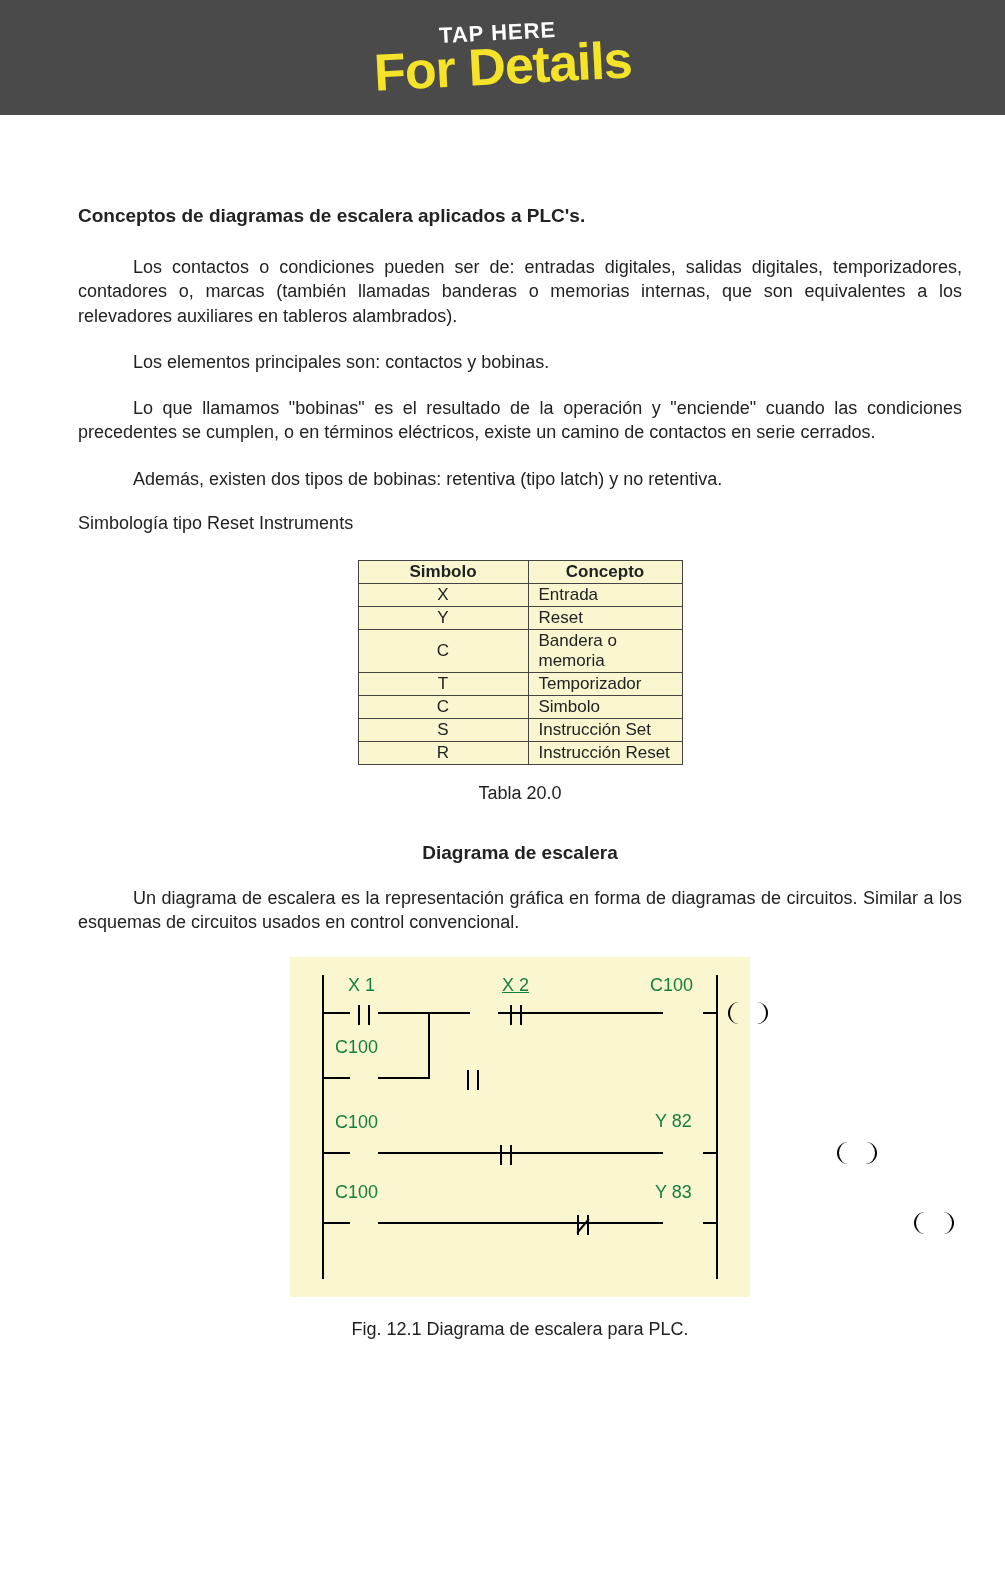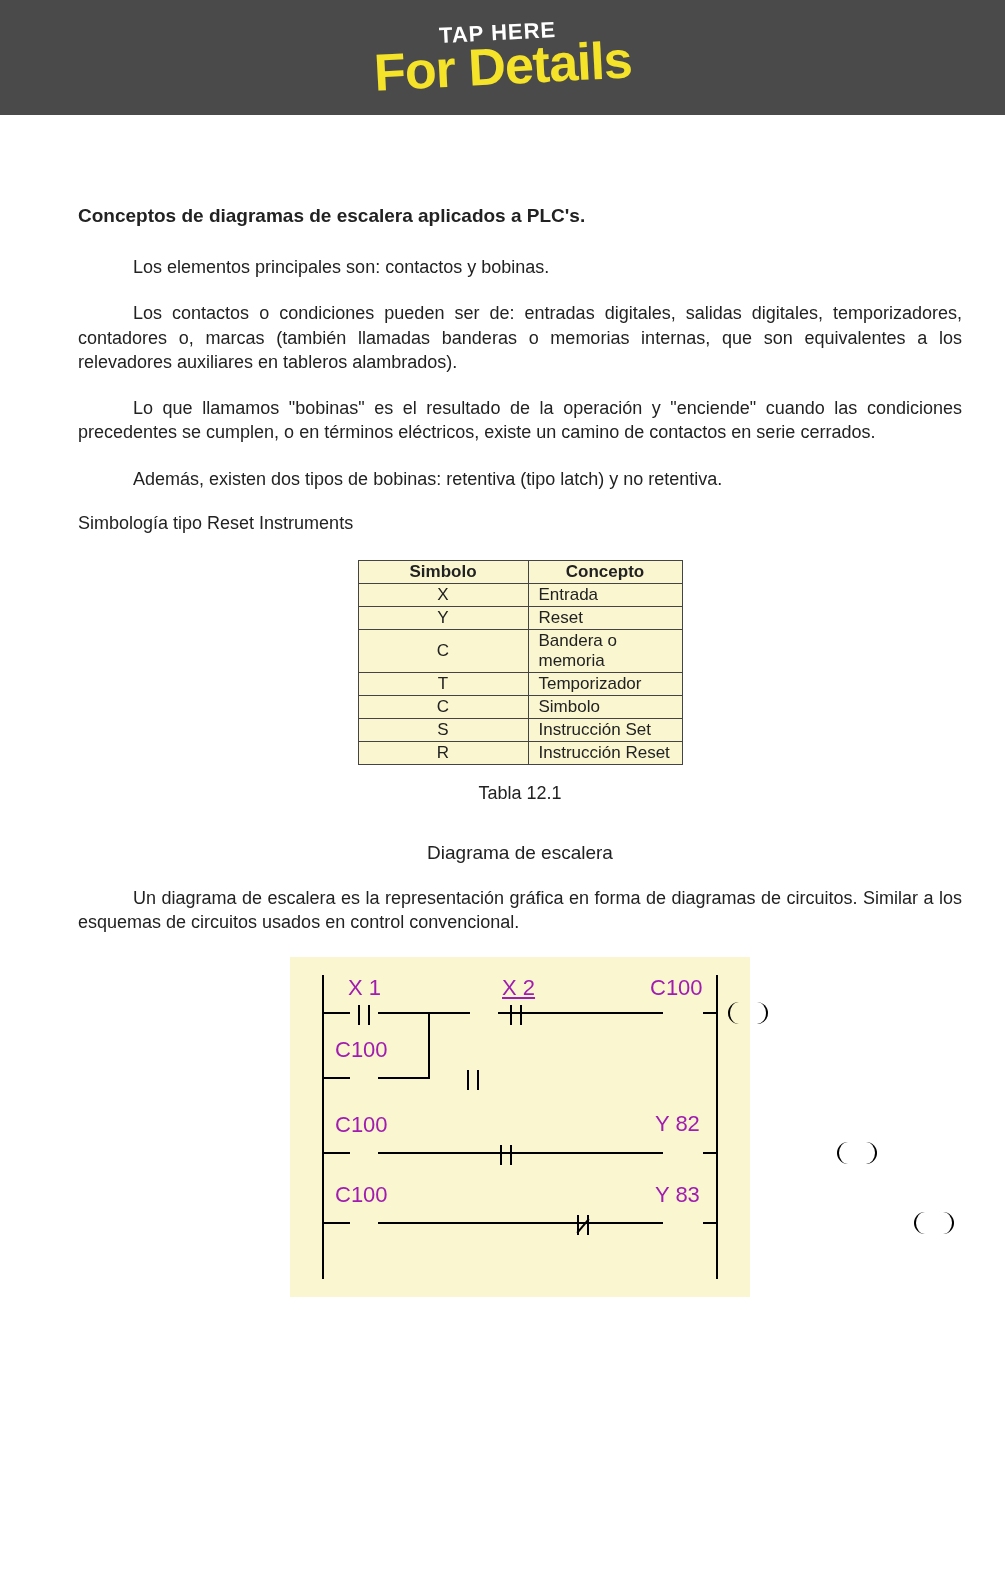--- a/index.html
+++ b/index.html
@@ -71,21 +71,21 @@
   }
   .symbol-table td.col-sym { text-align: center; width: 170px; }
   .symbol-table td.col-con { text-align: left; width: 154px; }
   .caption {
     text-align: center;
     font-size: 18px;
     margin: 18px 0 38px 0;
   }
   .section-head {
     text-align: center;
-    font-weight: normal;
+    font-weight: bold;
     font-size: 19px;
     margin-bottom: 22px;
   }
   .diagram-box {
     width: 460px;
     height: 340px;
     background: #f9f6d0;
     margin: 12px auto 6px auto;
     position: relative;
   }
@@ -129,42 +129,42 @@
   .coil {
     width: 40px; height: 22px; position: relative; display: inline-block;
   }
   .coil::before, .coil::after {
     content: ""; position: absolute; top: 0; width: 14px; height: 22px;
     border: 2px solid #000; border-top: none; border-bottom: none;
   }
   .coil::before { left: 0; border-right: none; border-radius: 14px 0 0 14px; }
   .coil::after { right: 0; border-left: none; border-radius: 0 14px 14px 0; }
 
-  .lbl { font-size: 22px; color:#a21caf; }
+  .lbl { font-size: 18px; color:#15803d; }
 
   .fig-caption {
     text-align: center;
     font-size: 18px;
     margin: 22px 0 10px 0;
   }
 </style>
 </head>
 <body>
 
 <div class="banner">
   <div class="banner-tap">TAP HERE</div>
   <div class="banner-details">For Details</div>
 </div>
 
 <div class="page">
 
   <div class="title">Conceptos de diagramas de escalera aplicados a PLC's.</div>
 
+  <div class="para indent">Los contactos o condiciones pueden ser de: entradas digitales, salidas digitales, temporizadores, contadores o, marcas (también llamadas banderas o memorias internas, que son equivalentes a los relevadores auxiliares en tableros alambrados).</div>
   <div class="para indent">Los elementos principales son: contactos y bobinas.</div>
-  <div class="para indent">Los contactos o condiciones pueden ser de: entradas digitales, salidas digitales, temporizadores, contadores o, marcas (también llamadas banderas o memorias internas, que son equivalentes a los relevadores auxiliares en tableros alambrados).</div>
   <div class="para indent">Lo que llamamos "bobinas" es el resultado de la operación y "enciende" cuando las condiciones precedentes se cumplen, o en términos eléctricos, existe un camino de contactos en serie cerrados.</div>
   <div class="para indent">Además, existen dos tipos de bobinas: retentiva (tipo latch) y no retentiva.</div>
 
   <div class="subsec">Simbología tipo Reset Instruments</div>
 
   <table class="symbol-table">
     <thead>
       <tr>
         <th>Simbolo</th>
         <th>Concepto</th>
@@ -195,21 +195,21 @@
           <td class="col-sym">S</td>
           <td class="col-con">Instrucción Set</td>
         </tr>
       <tr>
           <td class="col-sym">R</td>
           <td class="col-con">Instrucción Reset</td>
         </tr>
     </tbody>
   </table>
 
-  <div class="caption">Tabla 12.1</div>
+  <div class="caption">Tabla 20.0</div>
 
   <div class="section-head">Diagrama de escalera</div>
 
   <div class="para indent">Un diagrama de escalera es la representación  gráfica en forma de diagramas de circuitos. Similar a los esquemas de circuitos usados en control convencional.</div>
 
   <div class="diagram-box">
     <div class="rail rail-left"></div>
     <div class="rail rail-right"></div>
 
     
@@ -248,14 +248,15 @@
     <span class="lad lbl" style="left:45px; top:225px;">C100</span>
     <span class="lad lbl" style="left:365px; top:225px;">Y 83</span>
     
     <div class="lad hline" style="left:34px; top:265px; width:26px;"></div>
     <span class="lad contact-nc" style="left:60px; top:256px;"><span class="slash"></span></span>
     <div class="lad hline" style="left:88px; top:265px; width:285px;"></div>
     <span class="lad coil" style="left:373px; top:255px;"></span>
     <div class="lad hline" style="left:413px; top:265px; width:15px;"></div>
   </div>
 
+  <div class="fig-caption">Fig. 12.1  Diagrama de escalera para PLC.</div>
 
 </div>
 
 </body></html>

